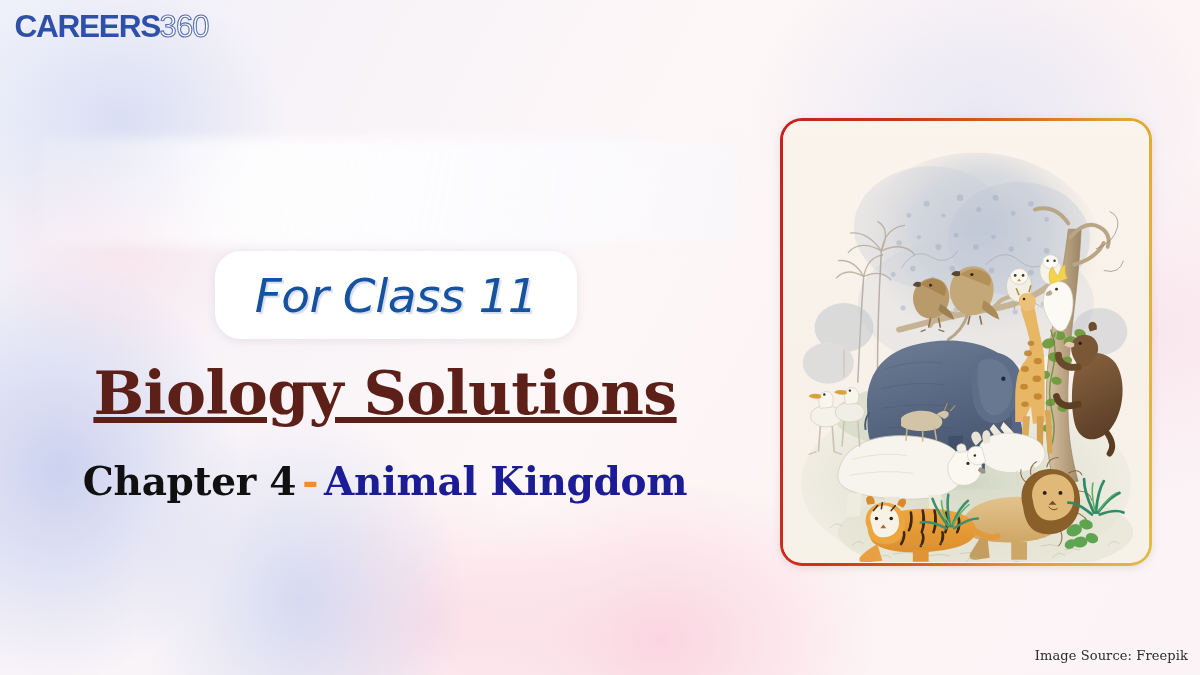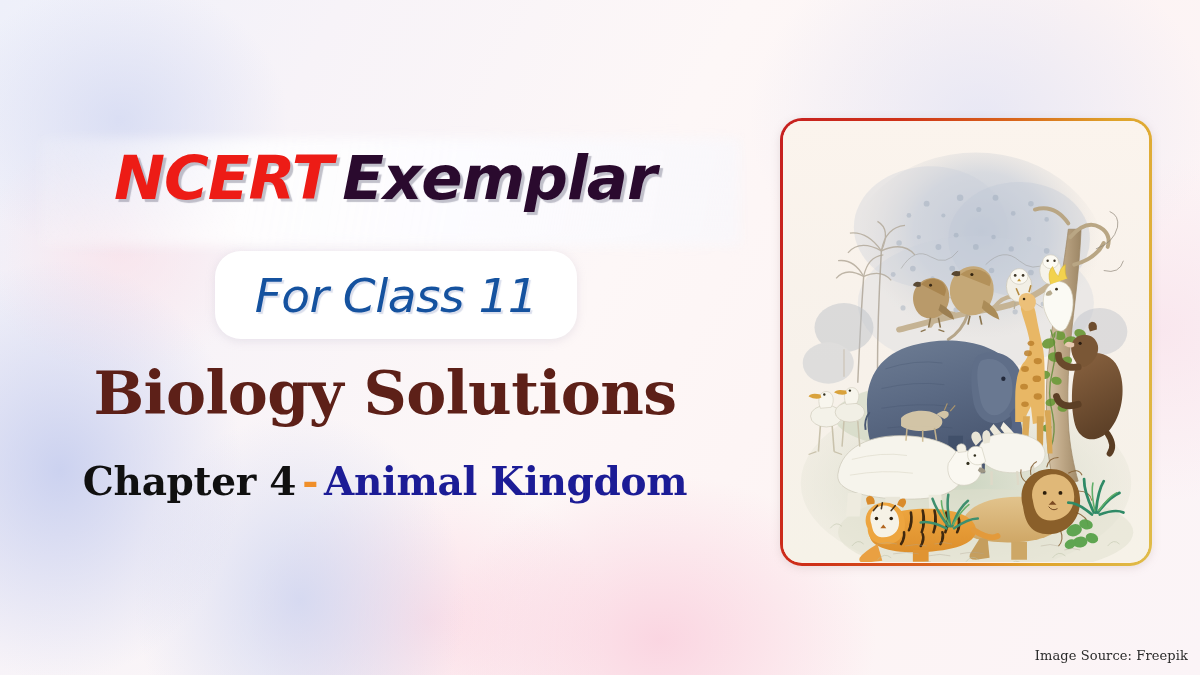--- a/index.html
+++ b/index.html
@@ -99,20 +99,21 @@
   }
 
   .title-3 {
     position:absolute; left:0; top:240px; width:770px;
     text-align:center; white-space:nowrap;
     font-family:"DejaVu Serif", serif;
     font-weight:bold;
     font-size:60px;
     color:#5d2018;
     letter-spacing:-0.5px;
+    text-decoration:underline;
   }
 
   .title-4 {
     position:absolute; left:0; top:340px; width:770px;
     text-align:center; white-space:nowrap;
     font-family:"DejaVu Serif", serif;
     font-weight:bold;
     font-size:39px;
     letter-spacing:-0.3px;
   }
@@ -146,28 +147,29 @@
     font-size:13px;
     color:#2a2a2a;
     letter-spacing:0.1px;
   }
 </style>
 </head>
 <body>
 
 <div id="banner">
 
+  <div class="logo">
+    <span class="logo-careers">CAREERS</span>
+    <span class="logo-360">360</span>
+  </div>
 
   <div class="headline-wrap">
 
     <div class="light-band"></div>
 
-    <div class="title-1">
-      <span class="t-ncert">NCERT</span><span class="t-exemplar">Exemplar</span>
-    </div>
 
     <div class="class-pill">
       <span>For Class 11</span>
     </div>
 
     <div class="title-3">Biology Solutions</div>
 
     <div class="title-4">
       <span class="t-chapter">Chapter 4</span><span class="t-dash">-</span><span class="t-topic">Animal Kingdom</span>
     </div>

